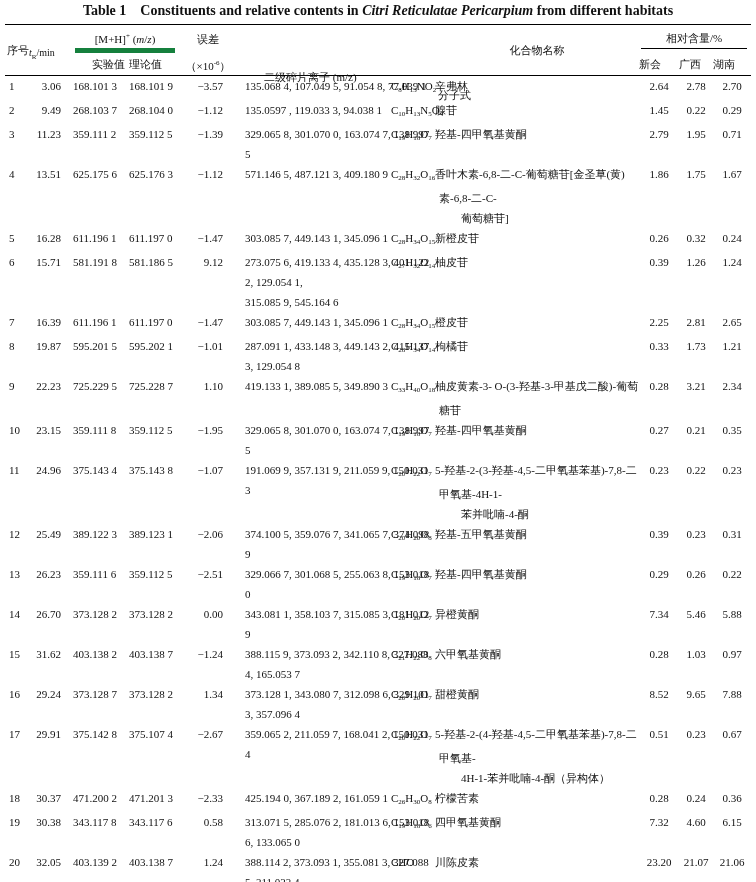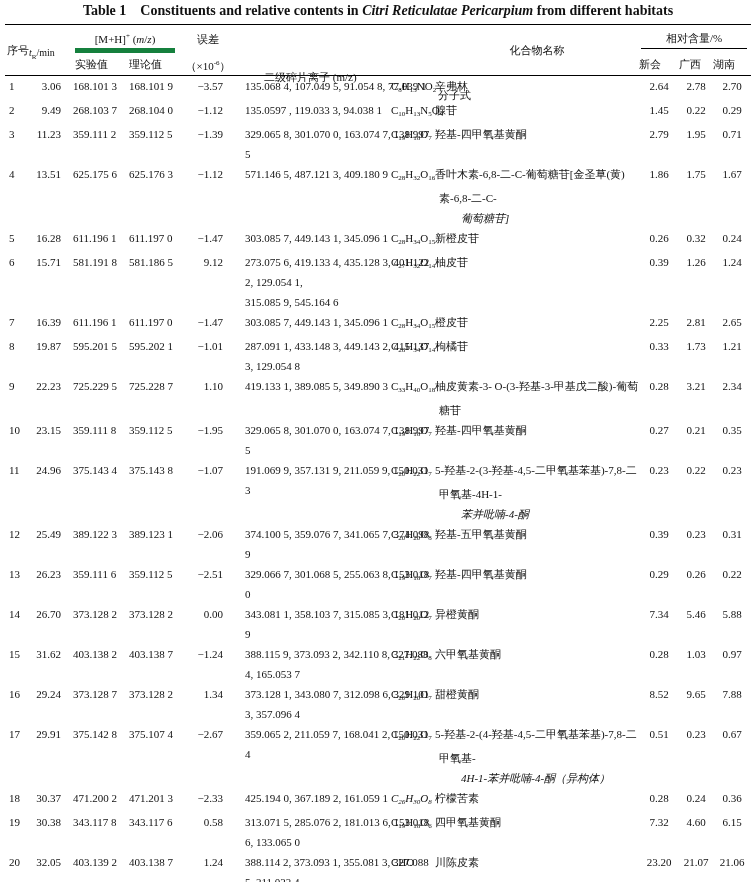--- a/index.html
+++ b/index.html
@@ -18,21 +18,21 @@
   tbody tr td { height: 20px; }
   .c-no { text-align: left; padding-left: 4px; }
   .c-tr { text-align: right; padding-right: 8px; }
   .c-exp, .c-theo { text-align: left; padding-left: 4px; }
   .c-err { text-align: right; padding-right: 12px; }
   .c-frag { text-align: left; padding-left: 10px; white-space: normal; overflow: visible; }
   .c-name { text-align: left; padding-left: 4px; white-space: normal; }
   .c-v { text-align: center; padding-left: 0; }
   .frag-text { display: block; }
   .frag-cont { display: block; padding-left: 0; }
-  .name-cont { display: block; padding-left: 22px; font-style: italic; }
+  .name-cont { display: block; padding-left: 22px; }
   .formula sub { font-size: 7px; vertical-align: -2px; }
   .hdr-last-row { border-bottom: 1px solid #000; }
 </style>
 </head>
 <body>
 
 <div class="wrap">
   <div class="title-en"><span>Table 1　Constituents and relative contents in </span><i>Citri Reticulatae Pericarpium</i><span> from different habitats</span></div>
 
   <table class="main">
@@ -54,21 +54,21 @@
         <th rowspan="2" class="hdr-last-row" style="text-align:left;padding-left:2px">序号</th>
         <th rowspan="2" class="hdr-last-row" style="text-align:left;padding-top:10px;font-size:10px"><i>t</i><sub style="font-size:7px">R</sub>/min</th>
         <th colspan="2" style="padding-top:2px"><span style="display:inline-block;border-bottom:5px solid #15803d;width:100px;line-height:18px">[M+H]<sup style="font-size:7px">+</sup> (<i>m</i>/<i>z</i>)</span></th>
         <th style="text-align:center">误差</th>
         <th rowspan="2" colspan="1" class="hdr-last-row" style="text-align:right;padding-right:0"></th>
         <th rowspan="2" class="hdr-last-row" style="text-align:right;white-space:nowrap"></th>
         <th rowspan="2" class="hdr-last-row">化合物名称</th>
         <th colspan="3" style="text-align:right;padding-right:4px"><span style="display:inline-block;border-bottom:1px solid #000;width:106px;text-align:center">相对含量/%</span></th>
       </tr>
       <tr class="hdr-row2">
-        <th class="hdr-last-row" style="text-align:left;padding-left:6px">实验值</th>
+        <th class="hdr-last-row" style="text-align:right;padding-left:6px">实验值</th>
         <th class="hdr-last-row" style="text-align:left;padding-left:4px">理论值</th>
         <th class="hdr-last-row" style="text-align:center">（×10<sup style="font-size:7px">-6</sup>）</th>
         <th class="hdr-last-row" style="text-align:left">新会</th>
         <th class="hdr-last-row" style="text-align:left">广西</th>
         <th class="hdr-last-row" style="text-align:left">湖南</th>
       </tr>
     </thead>
     <tbody id="tbody">
         <tr>
           <td class="c-no">1</td>
@@ -311,21 +311,21 @@
         </tr>
         <tr>
           <td class="c-no">18</td>
           <td class="c-tr">30.37</td>
           <td class="c-exp">471.200 2</td>
           <td class="c-theo">471.201 3</td>
           <td class="c-err">−2.33</td>
           <td class="c-frag" colspan="2">
             <span class="frag-text">425.194 0, 367.189 2, 161.059 1</span>
           </td>
-          <td class="c-name"><span class="formula" style="display: inline-block; width: 44px; margin-left: -48px; font-style: italic;">C<sub>26</sub>H<sub>30</sub>O<sub>8</sub></span><span>柠檬苦素</span></td>
+          <td class="c-name"><span class="formula" style="display: inline-block; width: 44px; margin-left: -48px;">C<sub>26</sub>H<sub>30</sub>O<sub>8</sub></span><span>柠檬苦素</span></td>
           <td class="c-v">0.28</td>
           <td class="c-v">0.24</td>
           <td class="c-v">0.36</td>
         </tr>
         <tr>
           <td class="c-no">19</td>
           <td class="c-tr">30.38</td>
           <td class="c-exp">343.117 8</td>
           <td class="c-theo">343.117 6</td>
           <td class="c-err">0.58</td>

